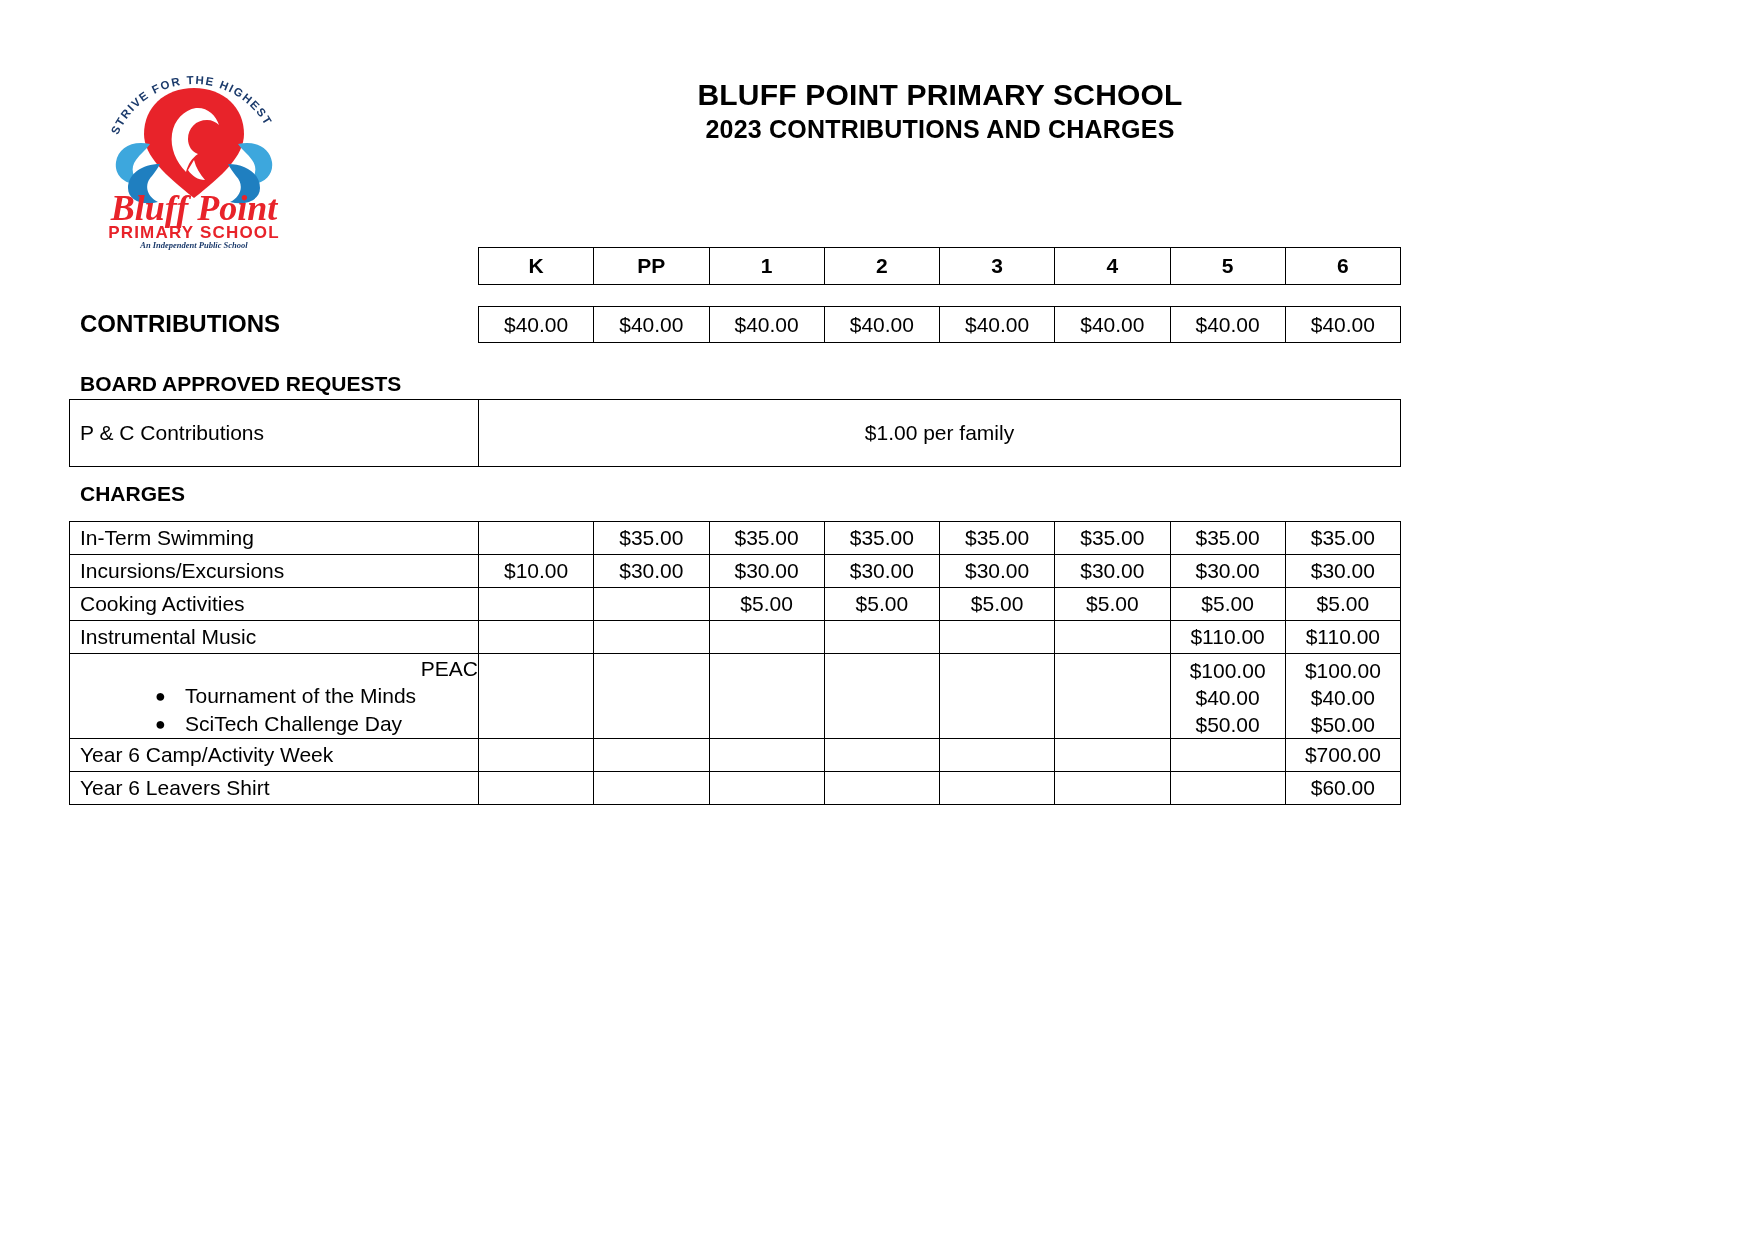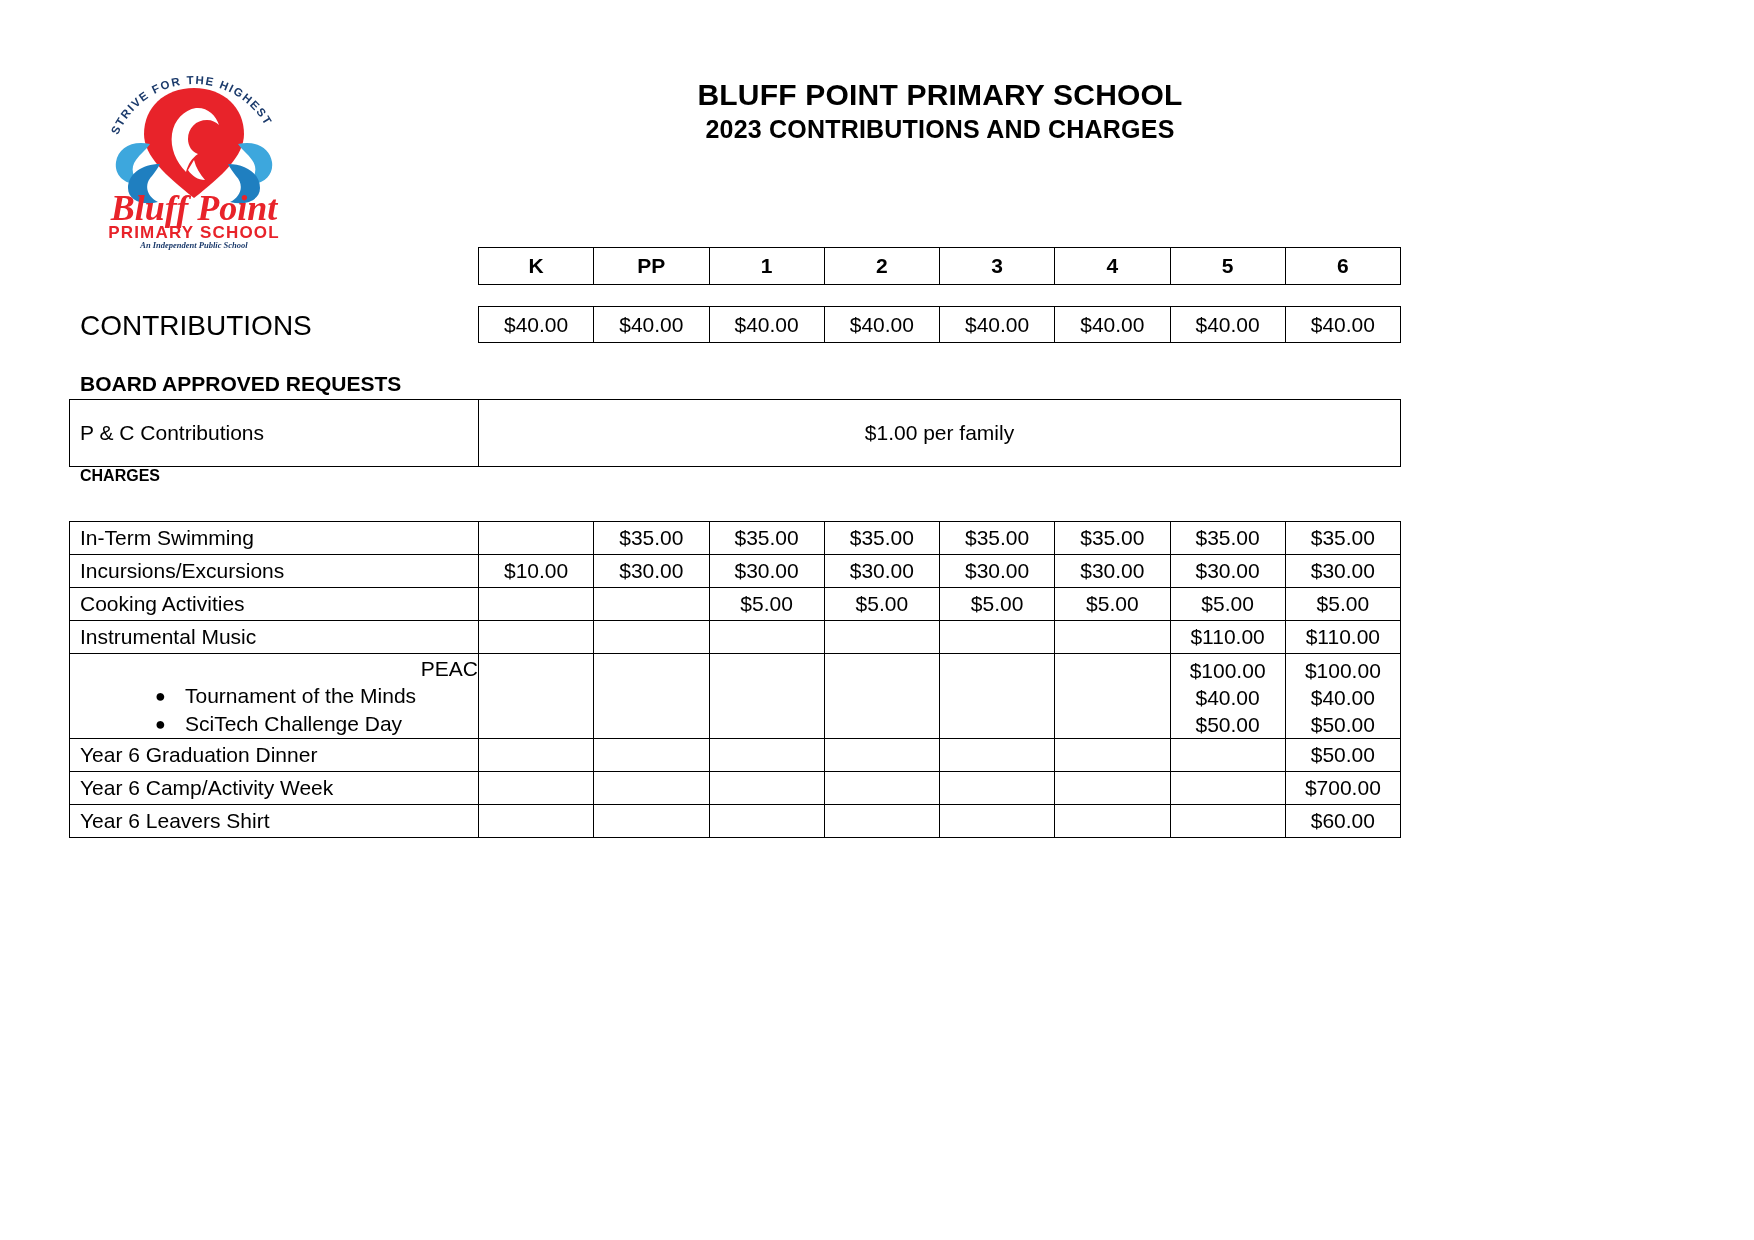--- a/index.html
+++ b/index.html
@@ -79,22 +79,22 @@
     vertical-align: middle;
     font-weight: bold;
     font-size: 21px;
   }
 
   
   .contrib-label {
     position: absolute;
     left: 80px;
     top: 310px;
-    font-size: 28px;
-    font-weight: normal;
+    font-size: 24px;
+    font-weight: bold;
   }
   .contrib-table {
     position: absolute;
     left: 478px;
     top: 306px;
     width: 922px;
   }
   .contrib-table td {
     height: 35px;
     text-align: center;
@@ -126,22 +126,22 @@
     text-align: left;
   }
   .board-table td.value {
     text-align: center;
   }
 
   
   .charges-label {
     position: absolute;
     left: 80px;
-    top: 467px;
-    font-size: 16px;
+    top: 482px;
+    font-size: 21px;
     font-weight: bold;
   }
   .charges-table {
     position: absolute;
     left: 69px;
     top: 521px;
     width: 1331px;
   }
   .charges-table td {
     vertical-align: middle;
@@ -379,31 +379,20 @@
           <span class="stack-line">$40.00</span>
           <span class="stack-line">$50.00</span>
         </td>
         <td class="amt multi">
           <span class="stack-line">$100.00</span>
           <span class="stack-line">$40.00</span>
           <span class="stack-line">$50.00</span>
         </td>
       </tr>
 
-      <tr>
-        <td class="name">Year 6 Graduation Dinner</td>
-        <td class="amt"></td>
-        <td class="amt"></td>
-        <td class="amt"></td>
-        <td class="amt"></td>
-        <td class="amt"></td>
-        <td class="amt"></td>
-        <td class="amt"></td>
-        <td class="amt">$50.00</td>
-      </tr>
 
       <tr>
         <td class="name">Year 6 Camp/Activity Week</td>
         <td class="amt"></td>
         <td class="amt"></td>
         <td class="amt"></td>
         <td class="amt"></td>
         <td class="amt"></td>
         <td class="amt"></td>
         <td class="amt"></td>

